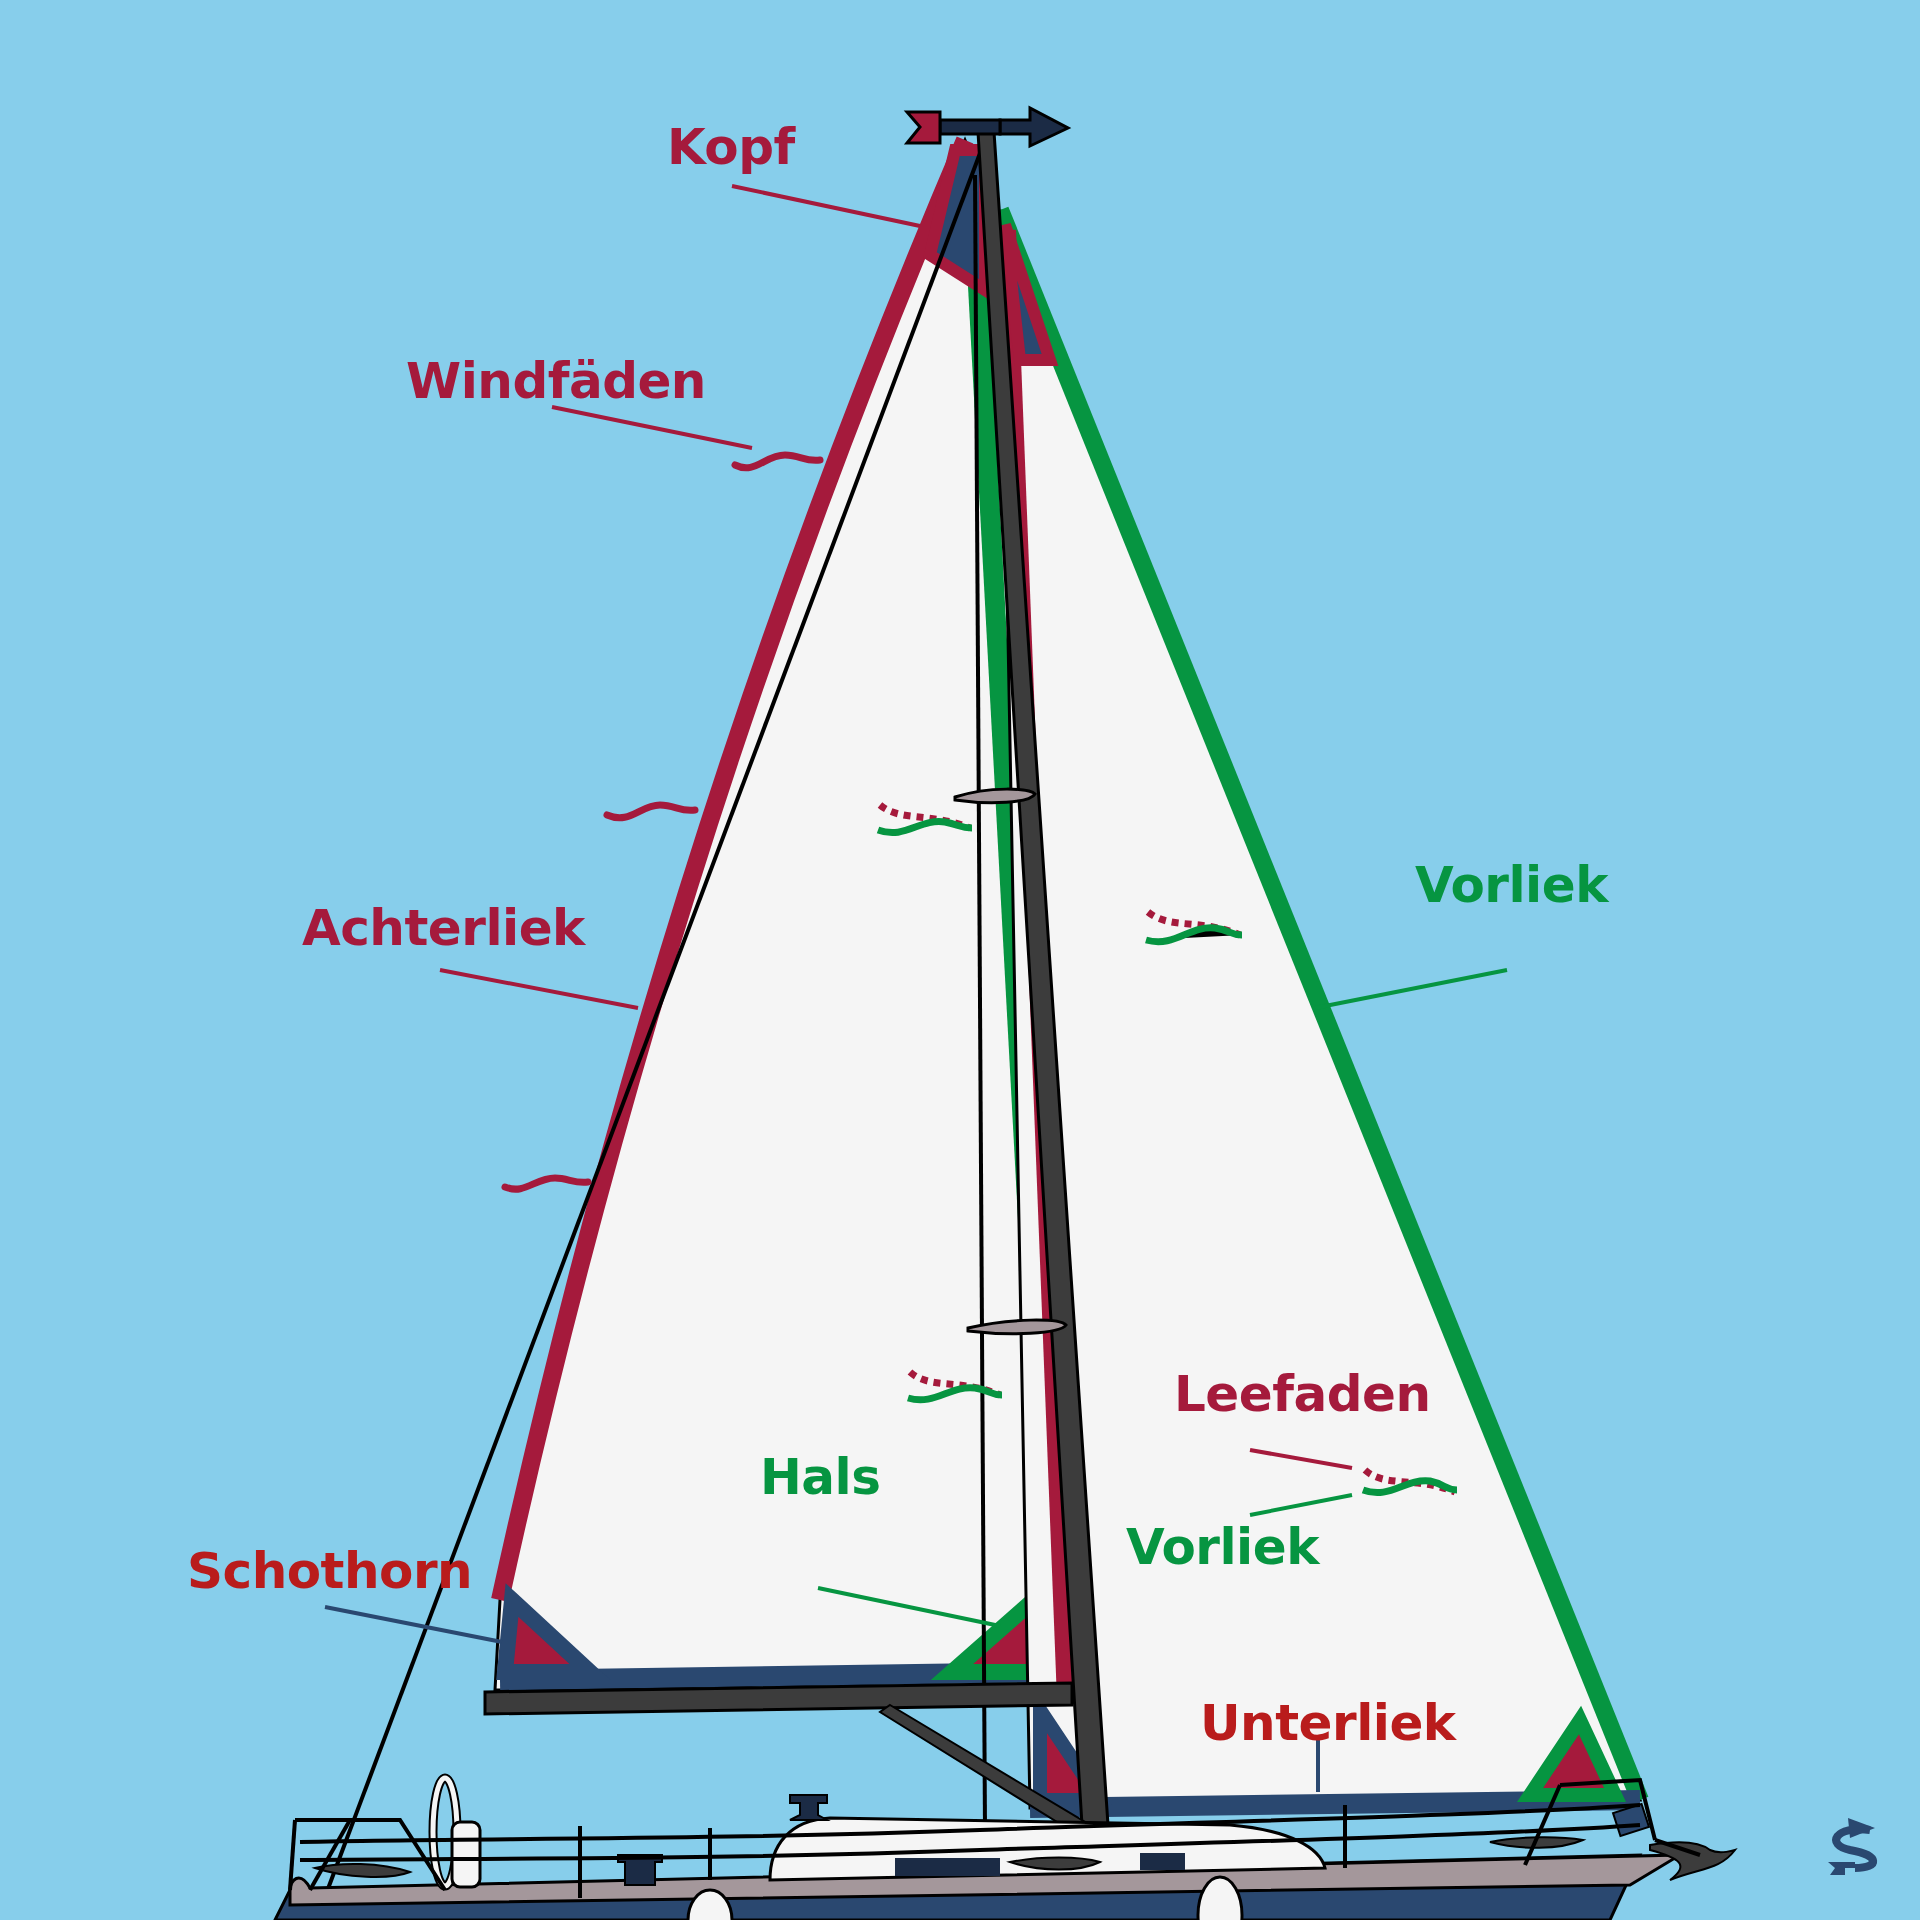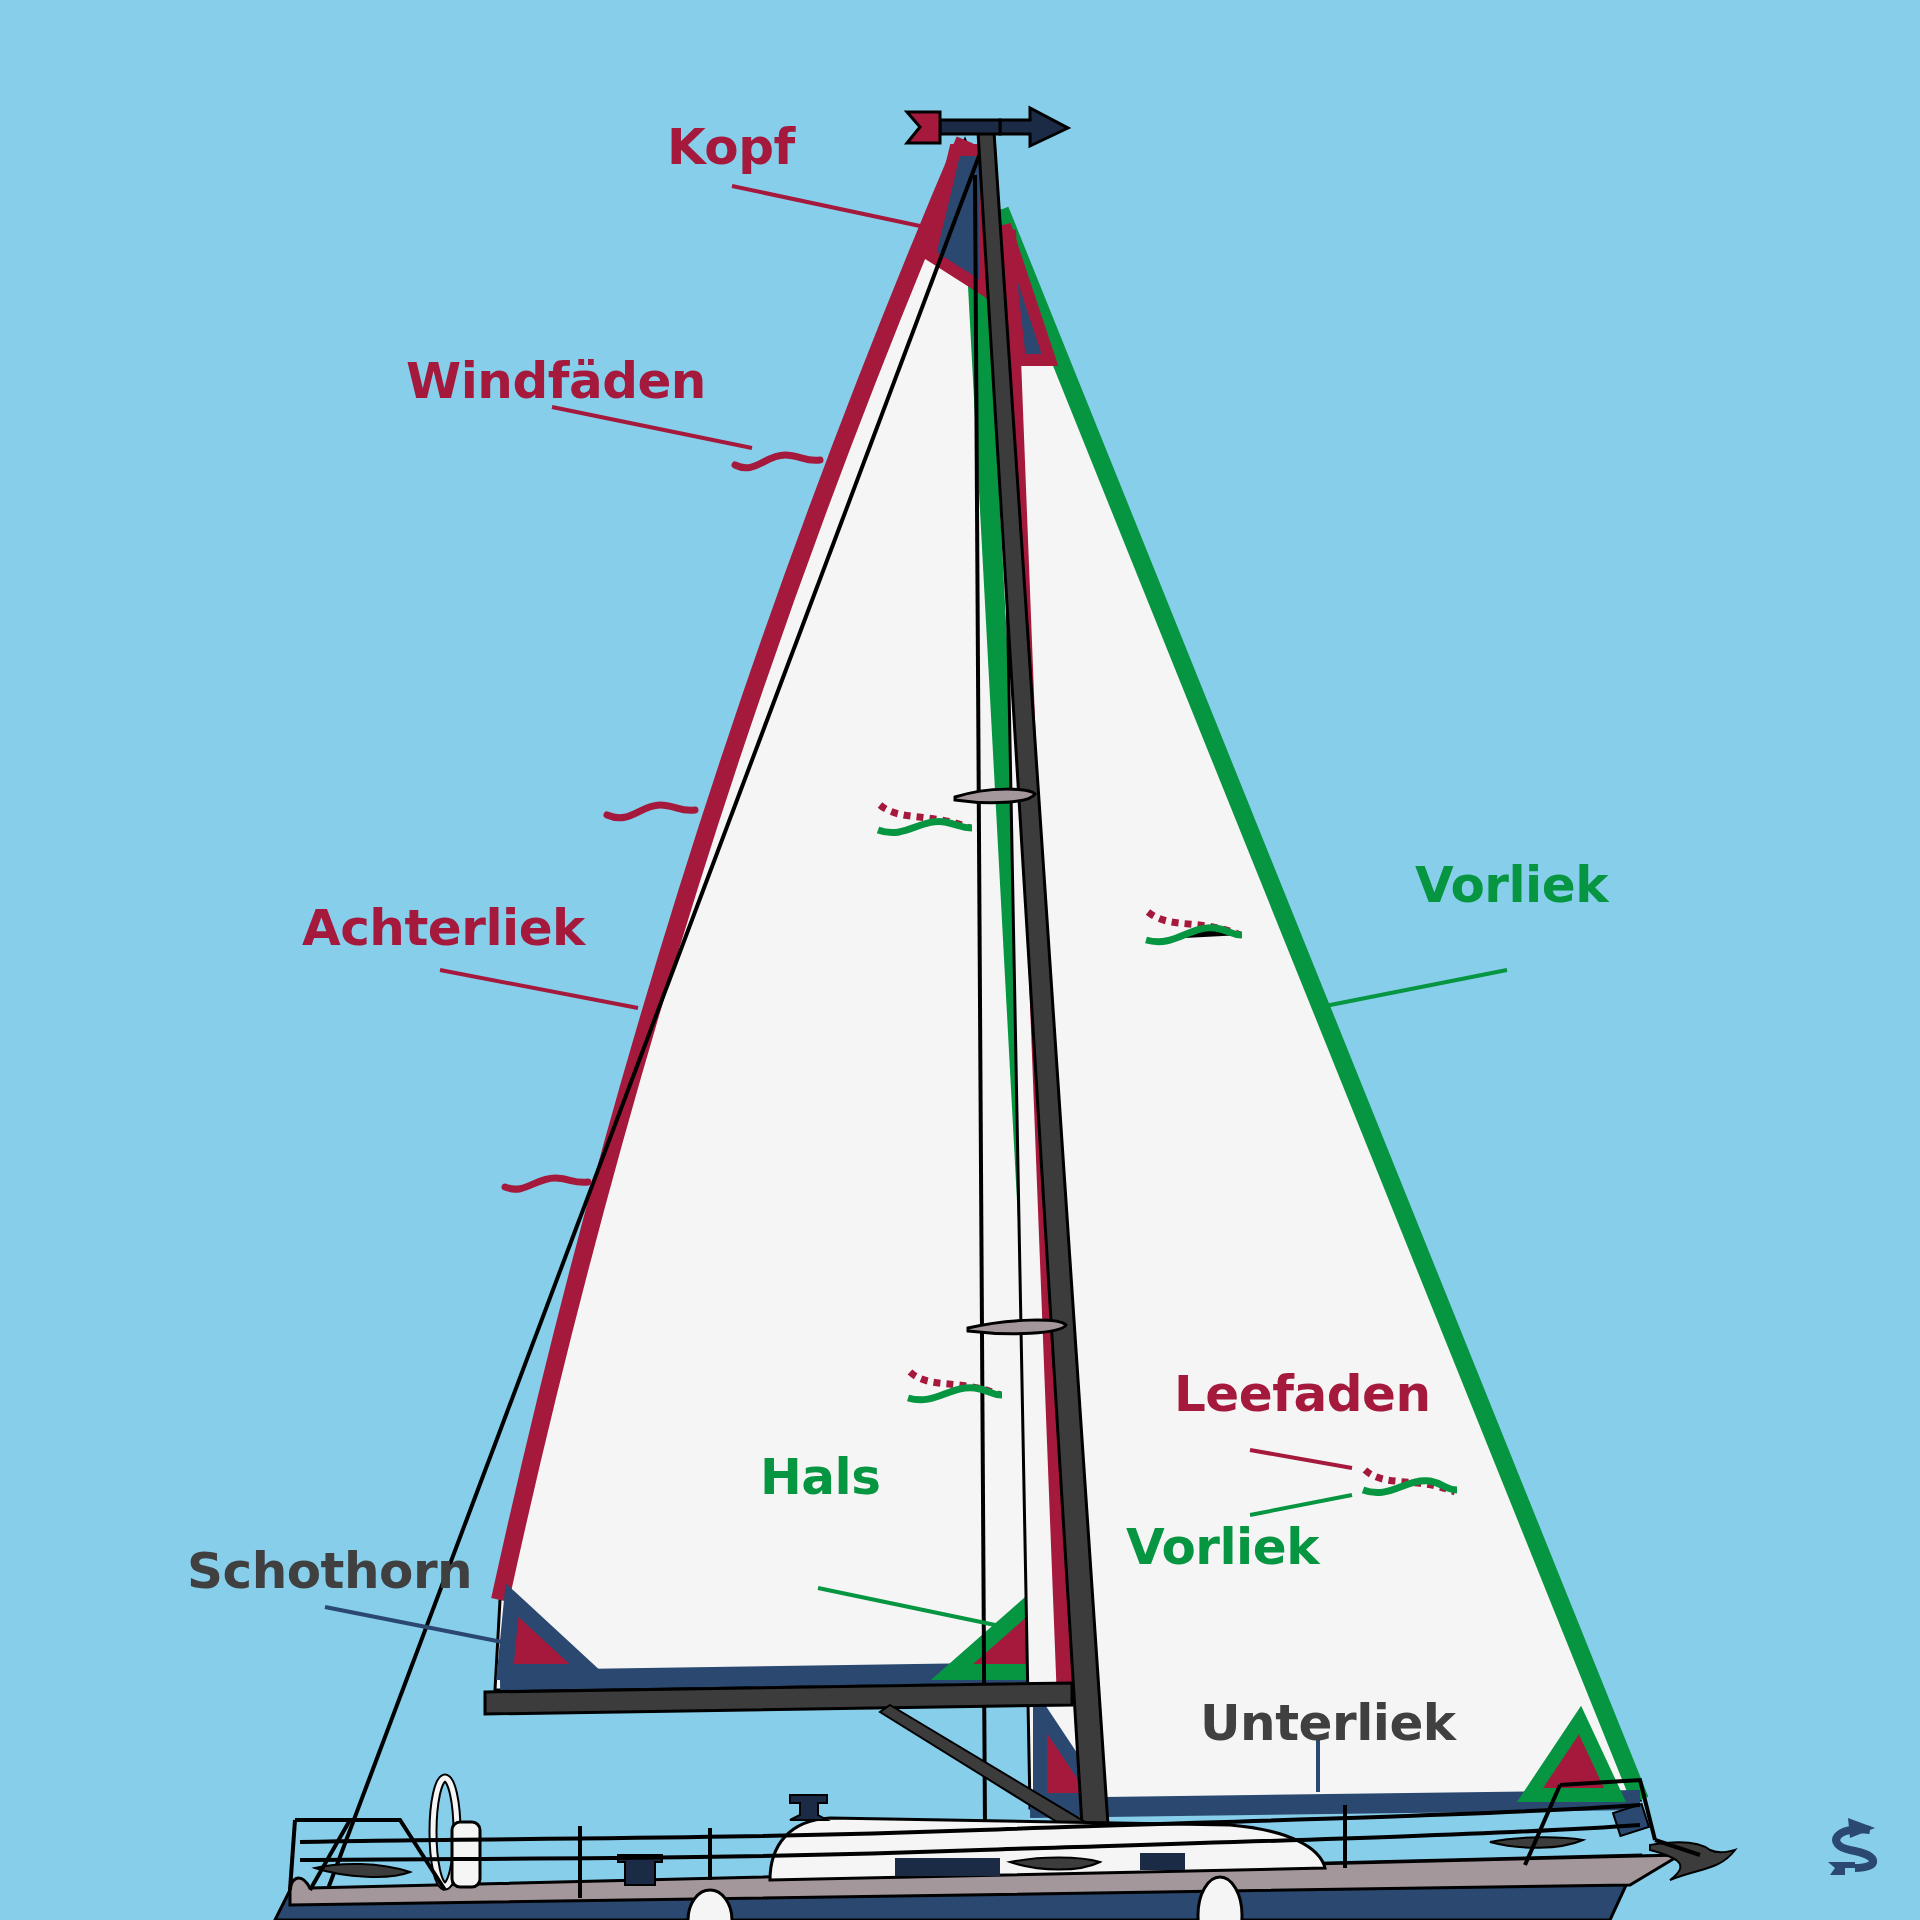--- a/index.html
+++ b/index.html
@@ -1,21 +1,21 @@
 <!DOCTYPE html>
 <html><head>
 <meta charset="utf-8">
 <style>
   html, body { margin: 0; padding: 0; }
   body { width: 1920px; height: 1920px; background: #87ceeb; overflow: hidden; position: relative; font-family: "DejaVu Sans", sans-serif; }
   #stage { position: absolute; left: 0; top: 0; width: 1920px; height: 1848px; }
   .lbl { position: absolute; font-family: "DejaVu Sans", sans-serif; font-weight: bold; font-size: 50px; line-height: 1; white-space: nowrap; letter-spacing: -0.5px; }
   .red { color: #a51a3c; }
   .green { color: #069541; }
-  .blue { color: #404040; }
+  .blue { color: #b91c1c; }
 </style>
 </head>
 <body>
 
 <div id="stage">
 <svg width="1920" height="1920" viewBox="0 0 1920 1920" xmlns="http://www.w3.org/2000/svg">
 
   <g>
     <path d="M965,140 C820,480 640,960 500,1600 L495,1690 L1060,1680 L1060,1600 L990,200 Z" fill="#f5f5f5" stroke="#000" stroke-width="3"></path>
 

